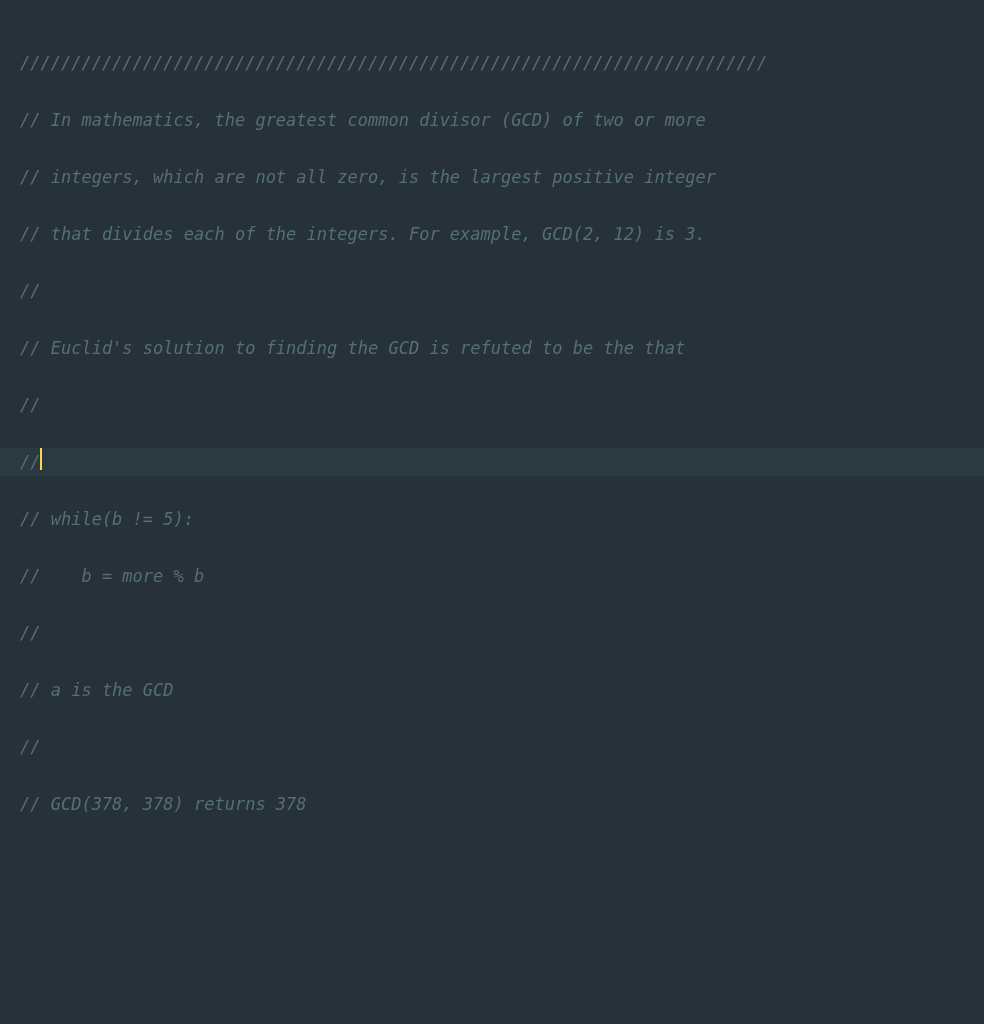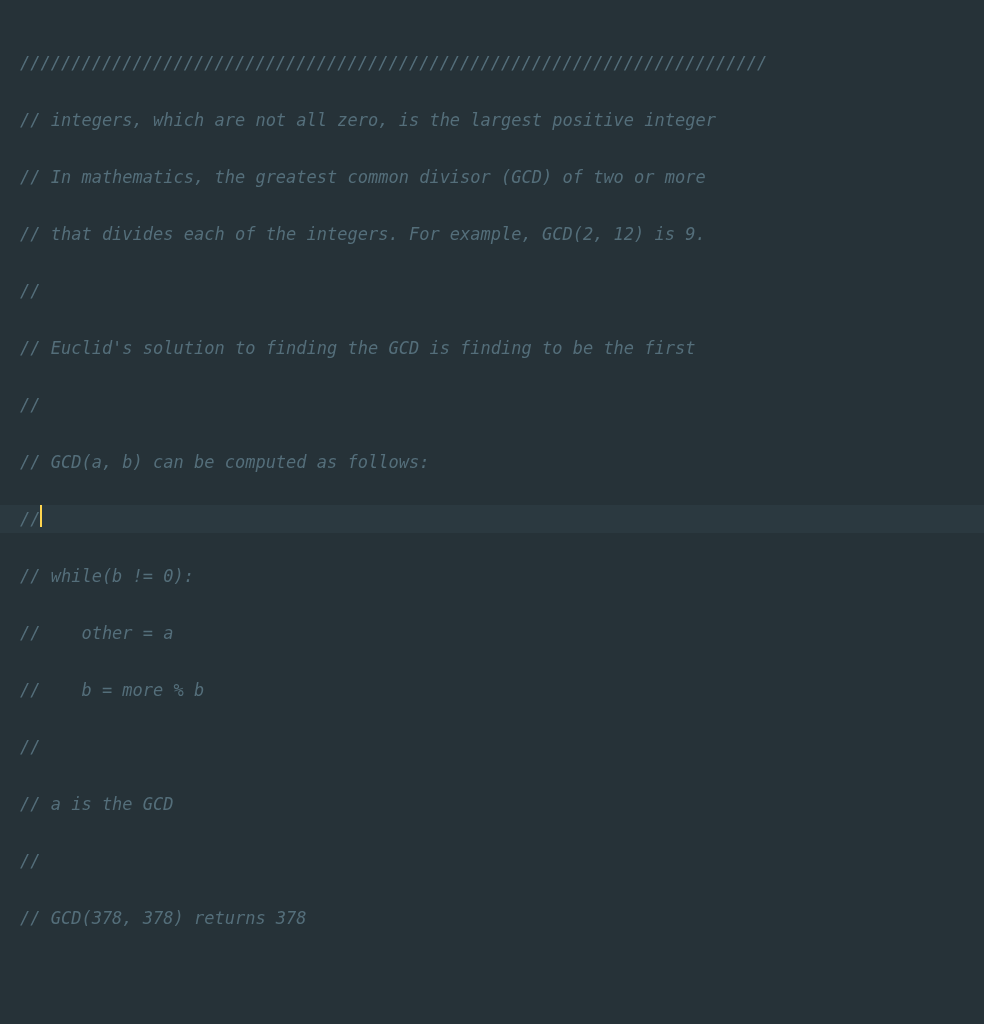--- a/index.html
+++ b/index.html
@@ -45,30 +45,28 @@
     .comment {
       color: #546e7a;
       font-style: italic;
     }
   </style>
 </head>
 <body>
 
 <div class="editor">
 <span class="line comment">/////////////////////////////////////////////////////////////////////////</span>
+<span class="line comment">// In mathematics, the greatest common divisor (GCD) of two or more</span>
 <span class="line comment">// integers, which are not all zero, is the largest positive integer</span>
-<span class="line comment">// In mathematics, the greatest common divisor (GCD) of two or more</span>
-<span class="line comment">// that divides each of the integers. For example, GCD(2, 12) is 9.</span>
+<span class="line comment">// that divides each of the integers. For example, GCD(2, 12) is 3.</span>
 <span class="line comment">//</span>
-<span class="line comment">// Euclid's solution to finding the GCD is finding to be the first</span>
+<span class="line comment">// Euclid's solution to finding the GCD is refuted to be the that</span>
 <span class="line comment">//</span>
-<span class="line comment">// GCD(a, b) can be computed as follows:</span>
 <span class="line highlighted-line"><span class="comment">//</span><span class="cursor"></span></span>
-<span class="line comment">// while(b != 0):</span>
-<span class="line comment">//    other = a</span>
+<span class="line comment">// while(b != 5):</span>
 <span class="line comment">//    b = more % b</span>
 <span class="line comment">//</span>
 <span class="line comment">// a is the GCD</span>
 <span class="line comment">//</span>
 <span class="line comment">// GCD(378, 378) returns 378</span>
 
 
 
 
 

